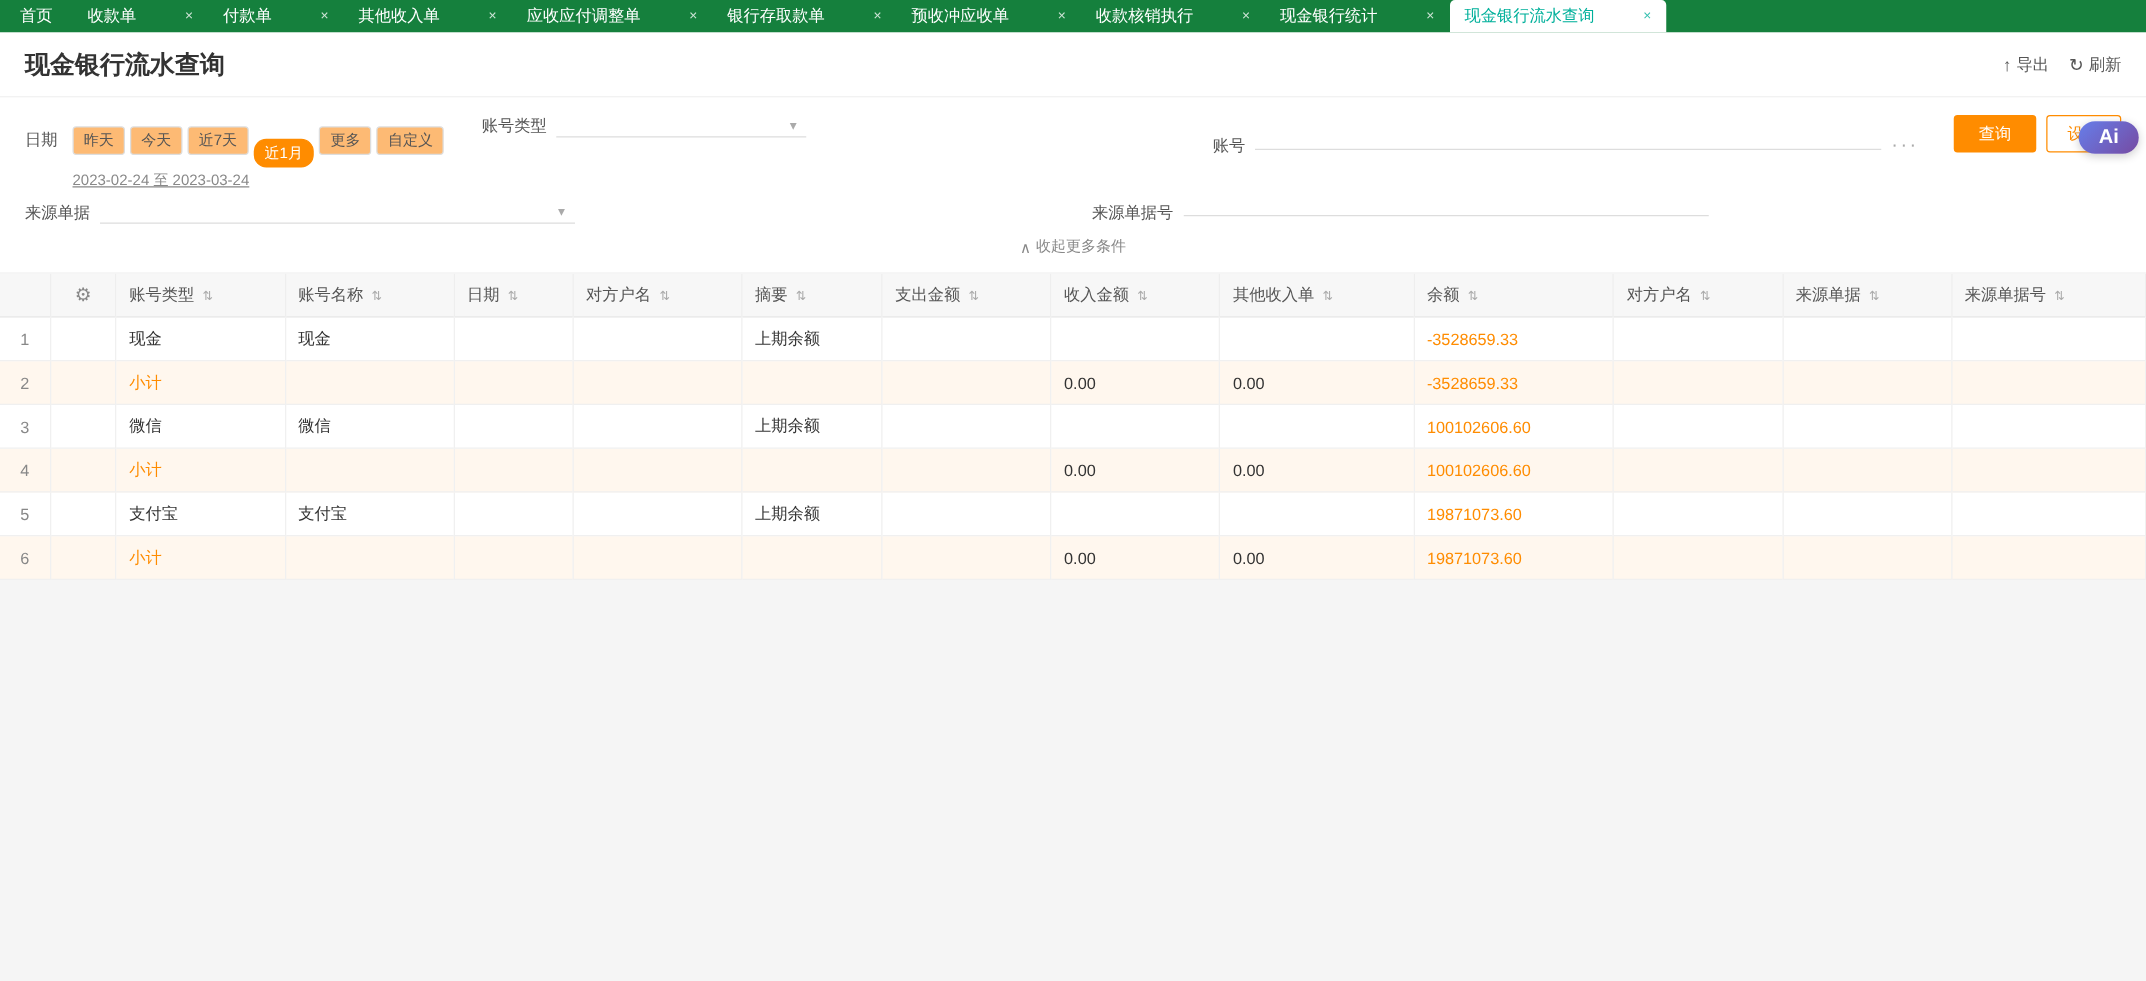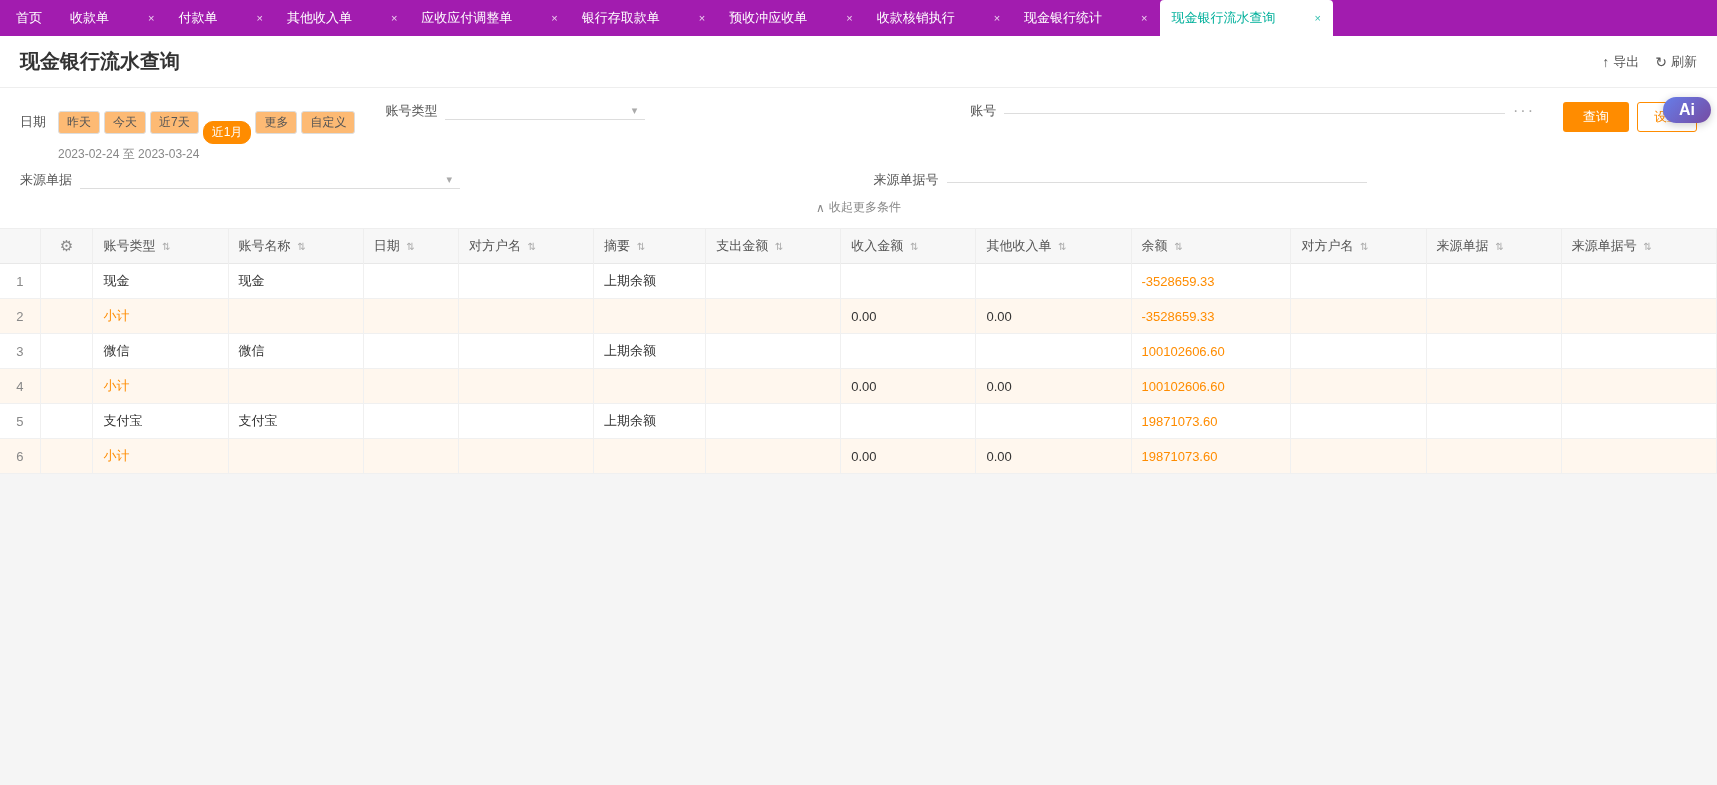--- a/index.html
+++ b/index.html
@@ -2,22 +2,22 @@
 <html><head>
   <meta charset="utf-8">
   <style>
     * { margin: 0; padding: 0; box-sizing: border-box; }
     body { font-family: "Microsoft YaHei", "PingFang SC", Arial, sans-serif; font-size: 13px; background: #f5f5f5; color: #333; }
 
     
     .top-nav {
       display: flex;
       align-items: center;
-      background: #a21caf;
-      height: 36px;
+      background: #15803d;
+      height: 26px;
       overflow: hidden;
     }
     .nav-home {
       padding: 0 16px;
       color: #fff;
       font-size: 13px;
       cursor: pointer;
       height: 100%;
       display: flex;
       align-items: center;
@@ -101,20 +101,21 @@
       background: #ff8c00;
       color: #fff;
       border-color: #ff8c00;
       border-radius: 10px;
       margin-top: 21px;
     }
     .date-range {
       font-size: 12px;
       color: #888;
       margin-left: 8px;
+      text-decoration: underline;
     }
     .filter-select {
       display: flex;
       align-items: center;
       border: none;
       border-bottom: 1px solid #ddd;
       padding: 2px 8px;
       min-width: 180px;
       cursor: pointer;
       position: relative;
@@ -317,21 +318,21 @@
     </div>
 
     <div style="display:flex; align-items:center; margin-right:20px; flex:1; margin-top:2px;">
       <span class="filter-label">账号类型</span>
       <div class="filter-select" style="min-width:200px;">
         <span style="flex:1; color:#ccc; font-size:12px;"></span>
         <span class="arrow">▾</span>
       </div>
     </div>
 
-    <div style="display:flex; align-items:center; flex:1; margin-top:2px;">
+    <div style="display:flex; align-items:center; flex:1; margin-top:18px;">
       <span class="filter-label">账号</span>
       <div class="filter-input-wrap" style="flex:1; min-width:160px;"></div>
       <span class="filter-dots">···</span>
     </div>
 
     <div style="display:flex; align-items:center; margin-left:16px; margin-top:2px;">
       <button class="query-btn">查询</button>
       <button class="setting-btn">设置</button>
     </div>
   </div>

